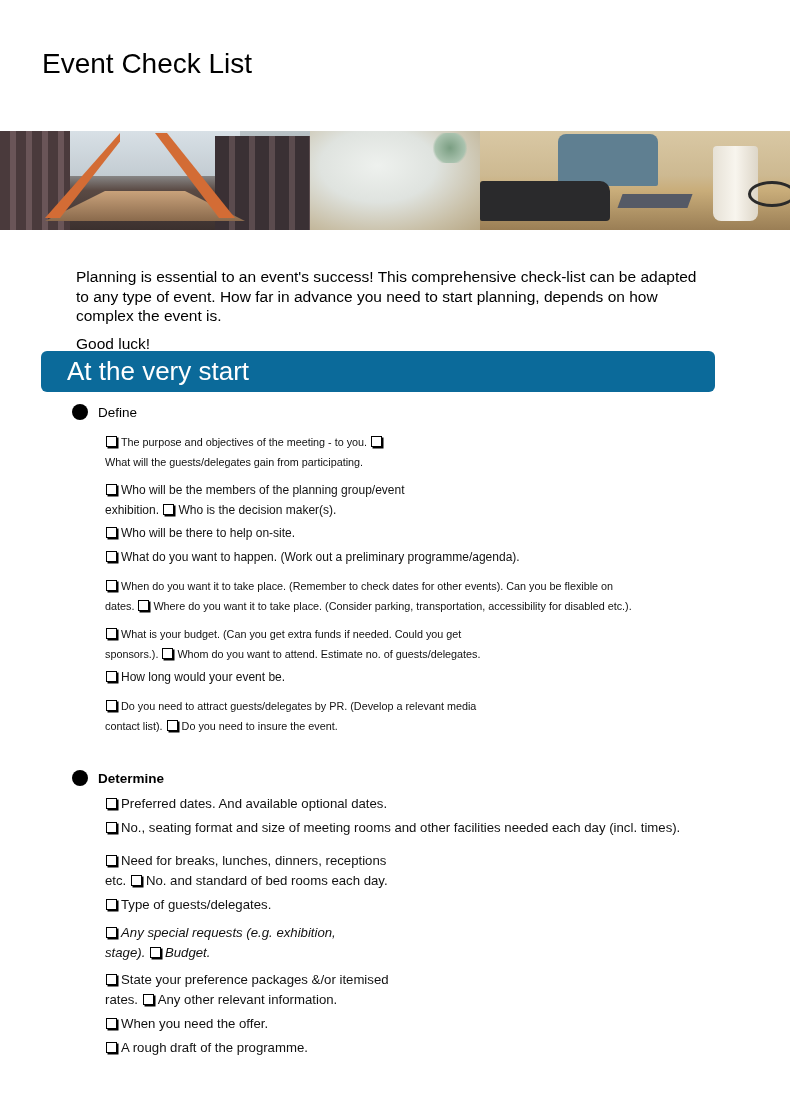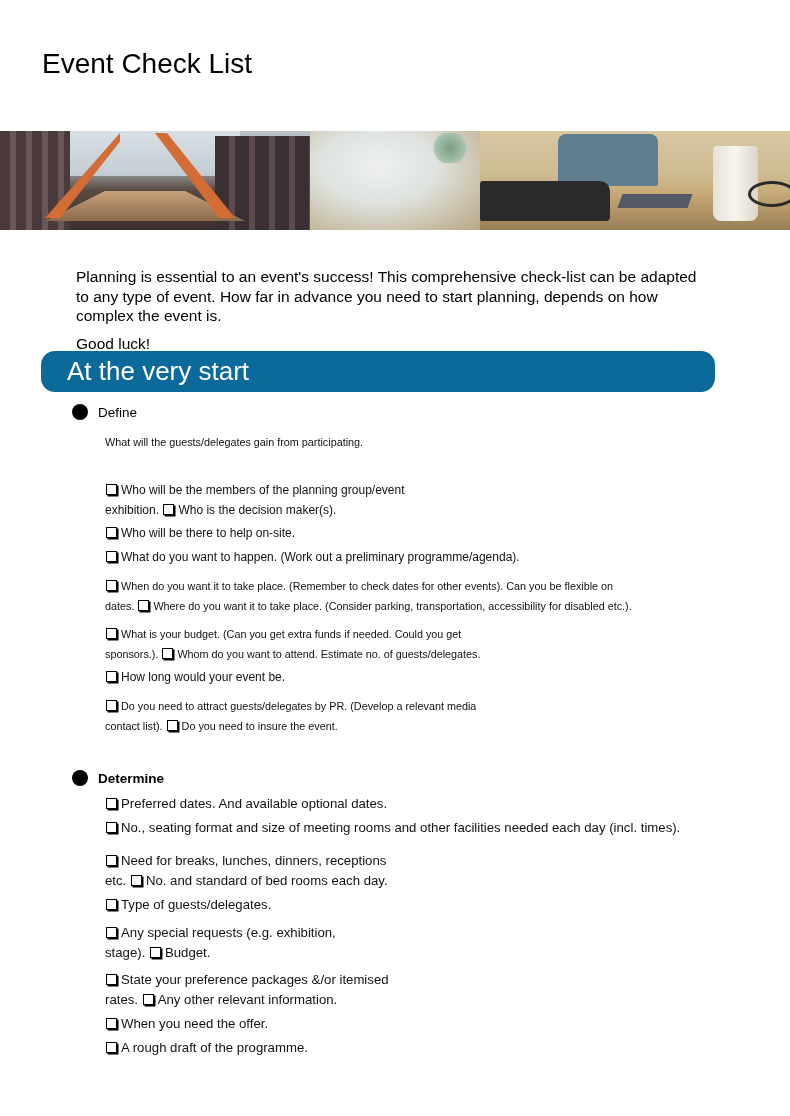--- a/index.html
+++ b/index.html
@@ -25,21 +25,21 @@
   .p3 .kbd { position:absolute; left:0; top:50px; width:130px; height:40px; background:#2a2a2c; border-radius: 3px 10px 4px 2px; }
   .p3 .mug { position:absolute; left:233px; top:15px; width:45px; height:75px; background: linear-gradient(90deg,#e6e1d6,#f8f5ee 50%,#ddd6c8); border-radius: 4px 4px 8px 8px; }
   .p3 .glasses { position:absolute; left:268px; top:50px; width:42px; height:20px; border:3px solid #2a2a2a; border-radius: 50%; }
   .p3 .pad { position:absolute; left:140px; top:63px; width:70px; height:14px; background:#555a66; transform: skewX(-20deg); }
 
   .intro { position: absolute; left: 68px; top: 259px; width: 640px; font-size: 15.5px; line-height: 19.5px; }
   .intro p { margin: 8px; }
   .intro .luck { margin-top: 2px; }
 
   .section-bar { position: absolute; left: 41px; top: 351px; width: 674px; height: 41px; background: #0b6a9a;
-                 border-radius: 14px; color: #fff; font-size: 26px; line-height: 41px; padding-left: 26px; box-sizing: border-box; }
+                 border-radius: 6px; color: #fff; font-size: 26px; line-height: 41px; padding-left: 26px; box-sizing: border-box; }
 
   .group-head { position: absolute; left: 72px; display: flex; align-items: center; font-size: 13.5px; }
   .bullet { width: 16px; height: 16px; border-radius: 50%; background: #000; margin-right: 10px; }
 
   .item { position: absolute; left: 105px; color: #111; }
   .item .ln { display: block; white-space: nowrap; }
   .cb { display: inline-block; width: 9px; height: 9px; border: 1px solid #000; box-shadow: 1.5px 1.5px 0 #000;
         vertical-align: -1px; margin-right: 4px; margin-left: 1px; background: #fff; }
   .s11 { font-size: 10.8px; line-height: 20px; }
   .s12 { font-size: 12px; line-height: 20px; }
@@ -77,20 +77,21 @@
 </div>
 
 <div class="section-bar">At the very start</div>
 
 <div class="group-head" style="top:404px;">
   <span class="bullet"></span>
   <span>Define</span>
 </div>
 
 <div class="item s11" style="top:432px;">
+    <span class="ln"><span class="cb"></span><span>The purpose and objectives of the meeting - to you. </span><span class="cb"></span></span>
     <span class="ln"><span>What will the guests/delegates gain from participating.</span></span>
   </div>
 <div class="item s12" style="top:480px;">
     <span class="ln"><span class="cb"></span><span>Who will be the members of the planning group/event</span></span>
     <span class="ln"><span>exhibition. </span><span class="cb"></span><span>Who is the decision maker(s).</span></span>
   </div>
 <div class="item s12" style="top:523px;">
     <span class="ln"><span class="cb"></span><span>Who will be there to help on-site.</span></span>
   </div>
 <div class="item s12" style="top:547px;">
@@ -123,21 +124,21 @@
 <div class="item s13" style="top:818px;">
     <span class="ln"><span class="cb"></span><span>No., seating format and size of meeting rooms and other facilities needed each day (incl. times).</span></span>
   </div>
 <div class="item s13" style="top:851px;">
     <span class="ln"><span class="cb"></span><span>Need for breaks, lunches, dinners, receptions</span></span>
     <span class="ln"><span>etc. </span><span class="cb"></span><span>No. and standard of bed rooms each day.</span></span>
   </div>
 <div class="item s13" style="top:895px;">
     <span class="ln"><span class="cb"></span><span>Type of guests/delegates.</span></span>
   </div>
-<div class="item s13" style="top:923px;">
+<div class="item s13" style="top:923px;font-style:italic;">
     <span class="ln"><span class="cb"></span><span>Any special requests (e.g. exhibition,</span></span>
     <span class="ln"><span>stage). </span><span class="cb"></span><span>Budget.</span></span>
   </div>
 <div class="item s13" style="top:970px;">
     <span class="ln"><span class="cb"></span><span>State your preference packages &amp;/or itemised</span></span>
     <span class="ln"><span>rates. </span><span class="cb"></span><span>Any other relevant information.</span></span>
   </div>
 <div class="item s13" style="top:1014px;">
     <span class="ln"><span class="cb"></span><span>When you need the offer.</span></span>
   </div>

